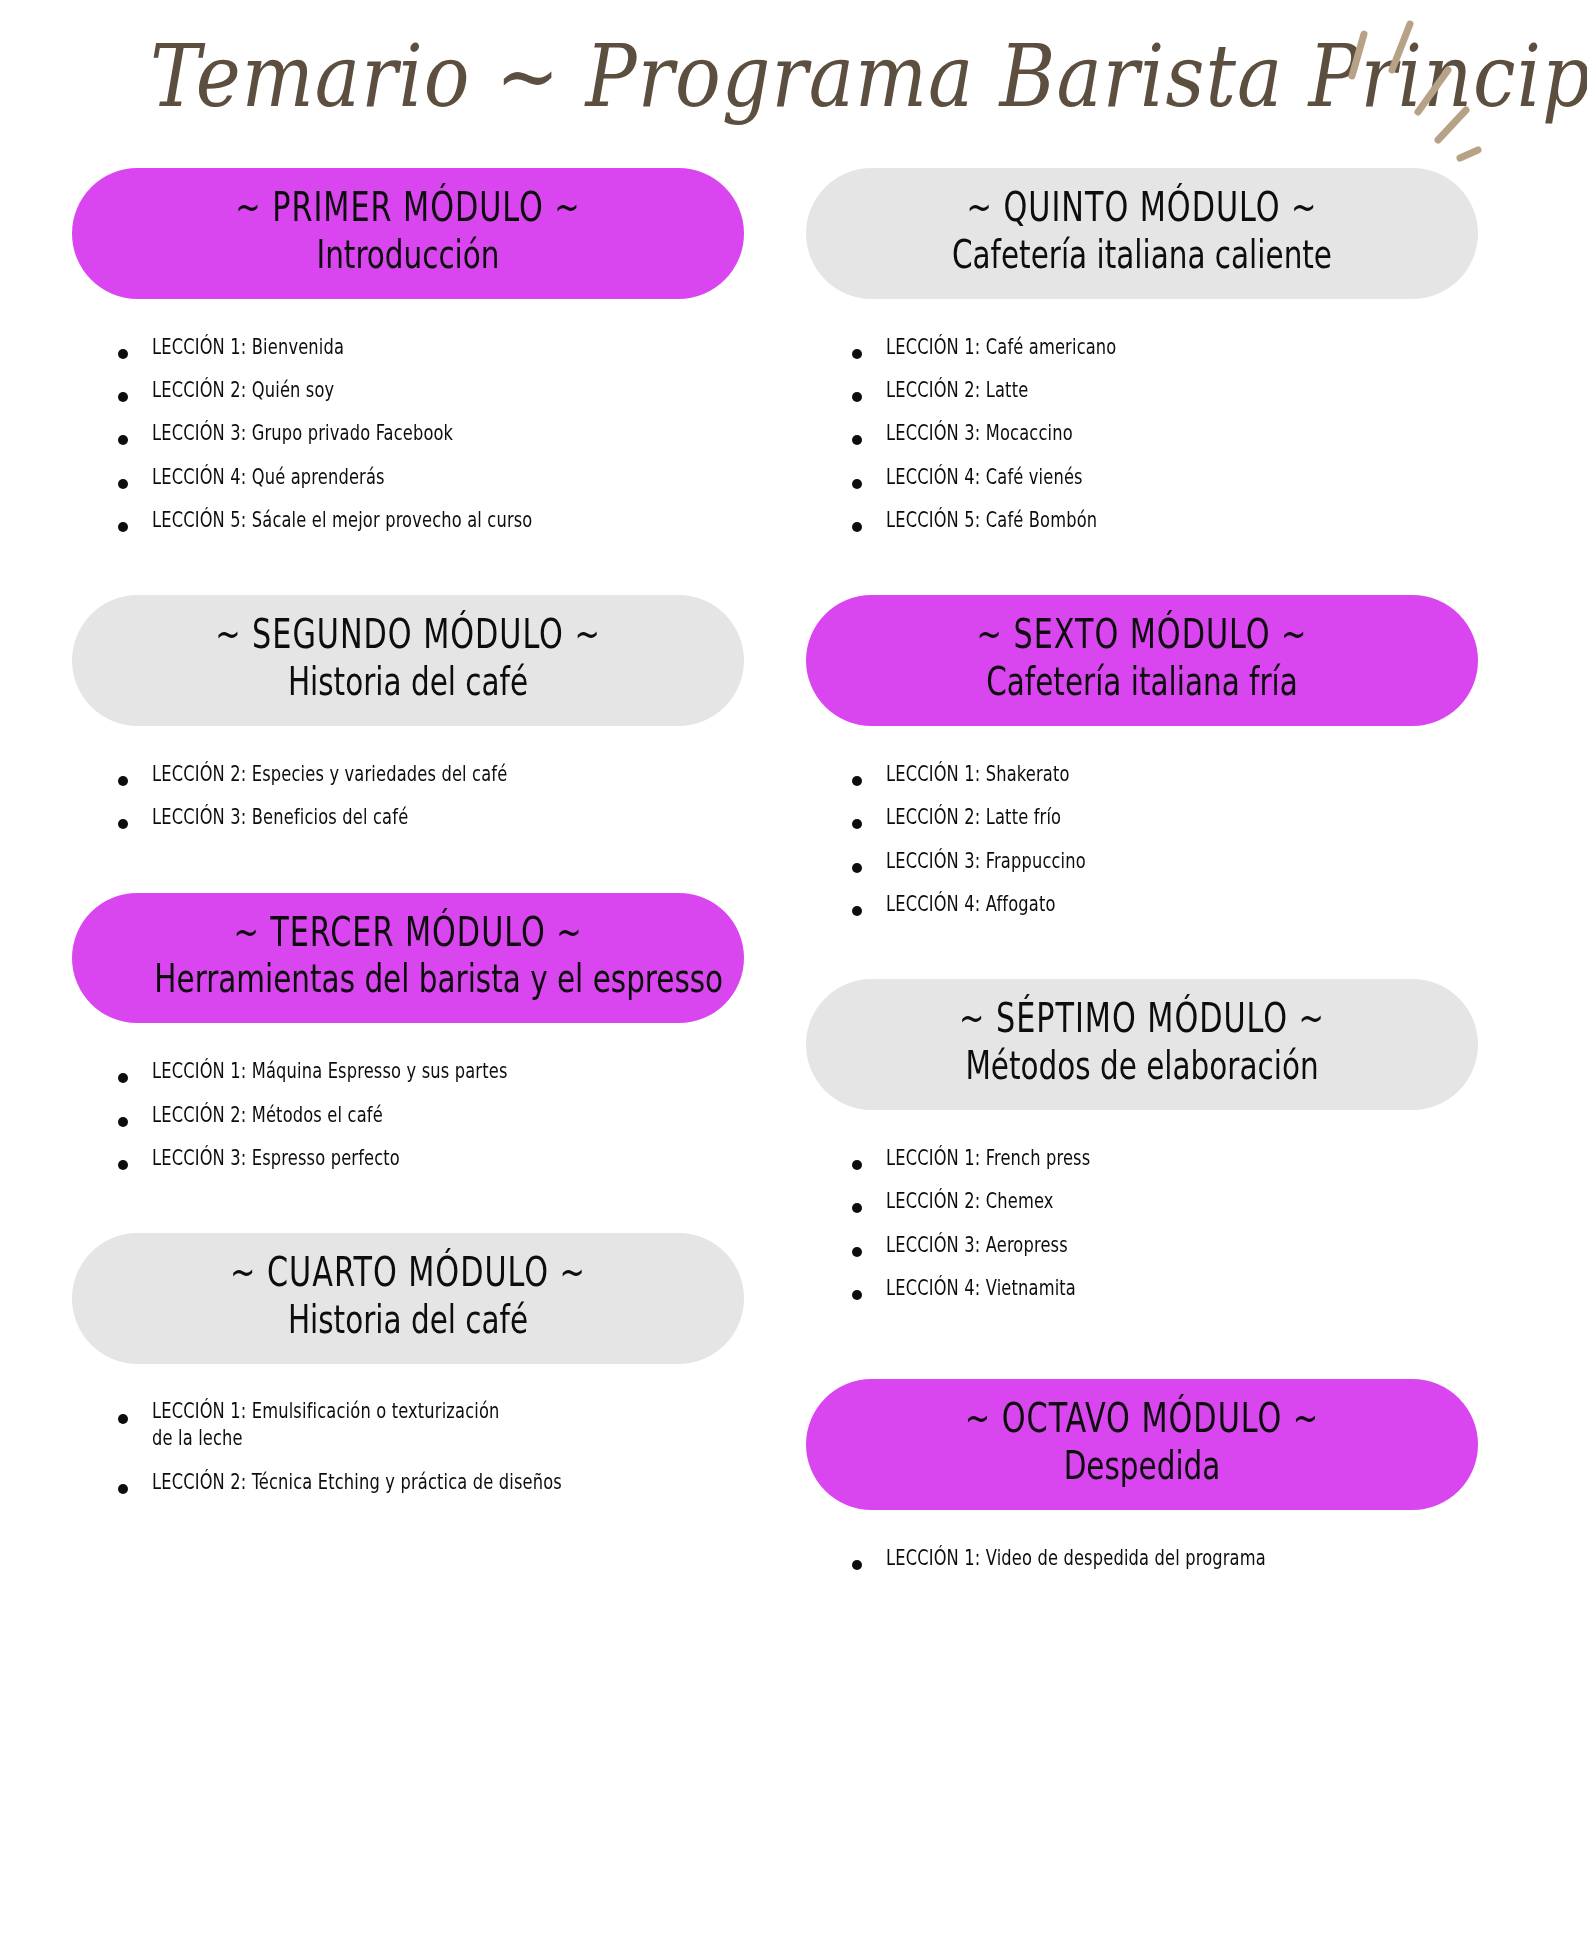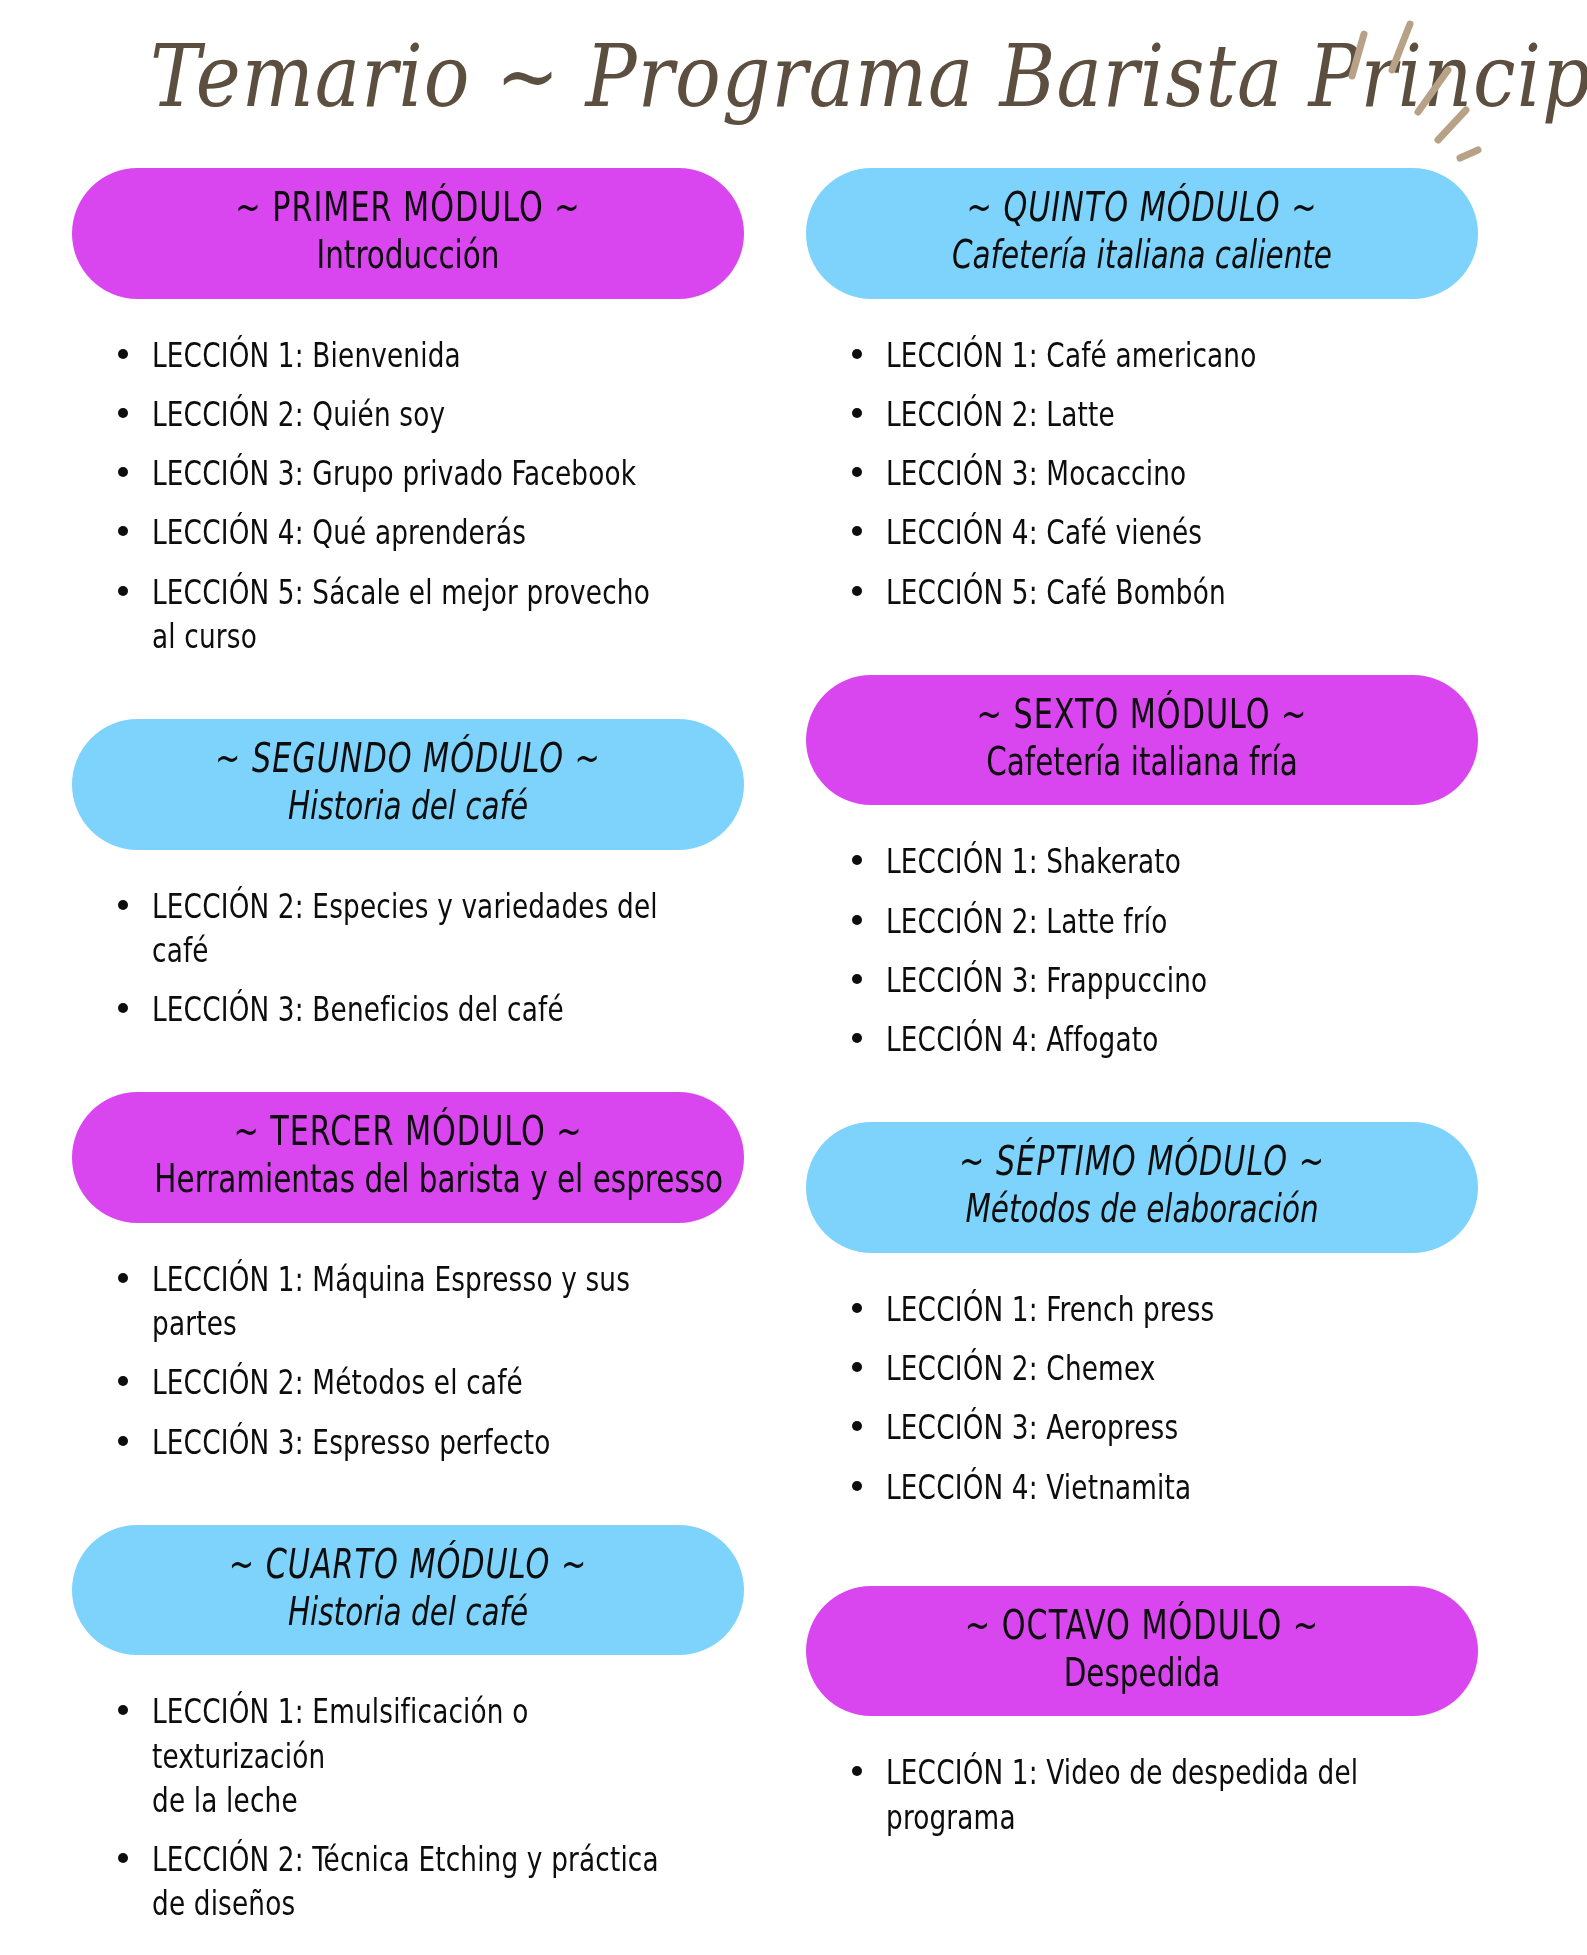--- a/index.html
+++ b/index.html
@@ -66,21 +66,21 @@
   .module {
     margin-bottom: 8px;
   }
   .module-pill {
     border-radius: 70px;
     padding: 18px 34px 22px;
     text-align: center;
     box-sizing: border-box;
   }
   .pill-tan   { background: #d946ef; }
-  .pill-peach { background: #7dd3fc; font-style: italic; }
+  .pill-peach { background: #e5e5e5; }
 
   .module-name {
     font-family: "DejaVu Sans Condensed", "Liberation Sans Narrow", "Liberation Sans", sans-serif;
     font-size: 41px;
     line-height: 1.07;
     letter-spacing: 1.2px;
     color: #0d0d0d;
     font-weight: 400;
     transform: scaleX(0.82);
     transform-origin: center;
@@ -101,21 +101,21 @@
   
   .lesson-list {
     list-style: none;
     margin: 0;
     padding: 34px 0 0 40px;
   }
   .lesson-item {
     position: relative;
     padding-left: 40px;
     margin-bottom: 15px;
-    font-size: 34px;
+    font-size: 21px;
     line-height: 1.3;
     color: #0d0d0d;
   }
   .lesson-item::before {
     content: "";
     position: absolute;
     left: 6px;
     top: 16px;
     width: 10px;
     height: 10px;

